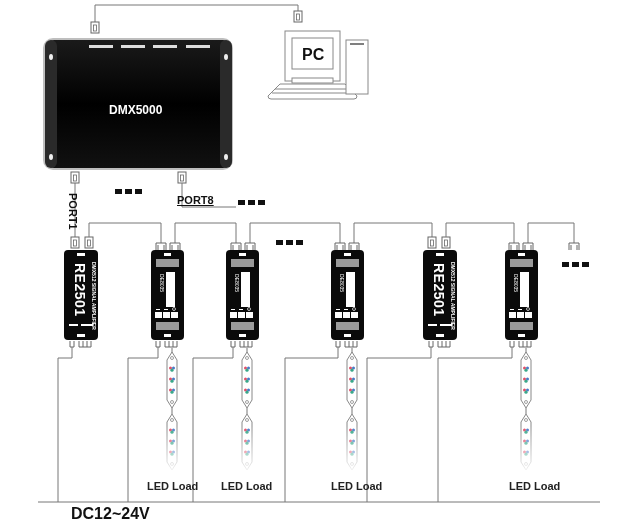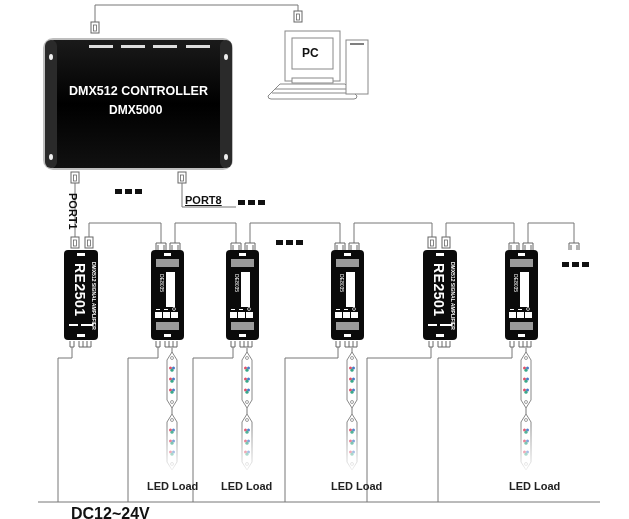--- a/index.html
+++ b/index.html
@@ -4,21 +4,21 @@
 <style>
   html,body{margin:0;padding:0;background:#fff;}
   body{width:629px;height:519px;position:relative;overflow:hidden;font-family:"Liberation Sans",sans-serif;}
   svg{position:absolute;left:0;top:0;}
   .lbl{position:absolute;font-family:"Liberation Sans",sans-serif;font-weight:bold;color:#111;white-space:nowrap;}
   .ctrl-title{color:#fff;font-size:12.5px;left:0;width:100%;text-align:center;}
   .ctrl-model{color:#fff;font-size:12px;}
   .port{font-size:11px;}
   .led{font-size:11px;color:#222;text-align:right;}
   .dc{font-size:16px;margin-left:24px;}
-  .pc{font-size:12px;}
+  .pc{font-size:16px;}
   .vert{transform-origin:left top;transform:rotate(90deg);}
   .amp-model{color:#fff;font-size:14px;transform-origin:left top;transform:rotate(90deg);letter-spacing:0.5px;}
   .amp-sub{color:#fff;font-size:5px;transform-origin:left top;transform:rotate(90deg);}
   .dec-model{color:#fff;font-size:5px;font-weight:normal;transform-origin:left top;transform:rotate(90deg);}
   .dots{position:absolute;display:flex;gap:3px;}
   .dots span{width:7px;height:5px;background:#111;display:block;}
 </style>
 </head>
 <body>
 
@@ -188,28 +188,27 @@
     <line x1="38" y1="502" x2="600" y2="502"></line>
   </g>
 
   <use href="#led-strip" x="172" y="356"></use>
   <use href="#led-strip" x="247" y="356"></use>
   <use href="#led-strip" x="352" y="356"></use>
   <use href="#led-strip" x="526" y="356"></use>
 </svg>
 
 <div class="lbl" style="left:45px;top:40px;width:187px;height:128px;">
-  <div class="lbl ctrl-title" style="top:44px;">DMX512 CONTROLLER</div>
   <div class="lbl ctrl-model" style="left:64px;top:63px;">DMX5000</div>
 </div>
 
 <div class="lbl pc" style="left:302px;top:46px;">PC</div>
 
 <div class="lbl port vert" style="left:79px;top:193px;">PORT1</div>
-<div class="lbl port" style="left:185px;top:194px;text-decoration:underline;">PORT8</div>
+<div class="lbl port" style="left:177px;top:194px;text-decoration:underline;">PORT8</div>
 
 <div class="dots" style="left:115px;top:189px;">
     <span></span>
     <span></span>
     <span></span>
   </div>
 <div class="dots" style="left:238px;top:200px;">
     <span></span>
     <span></span>
     <span></span>

